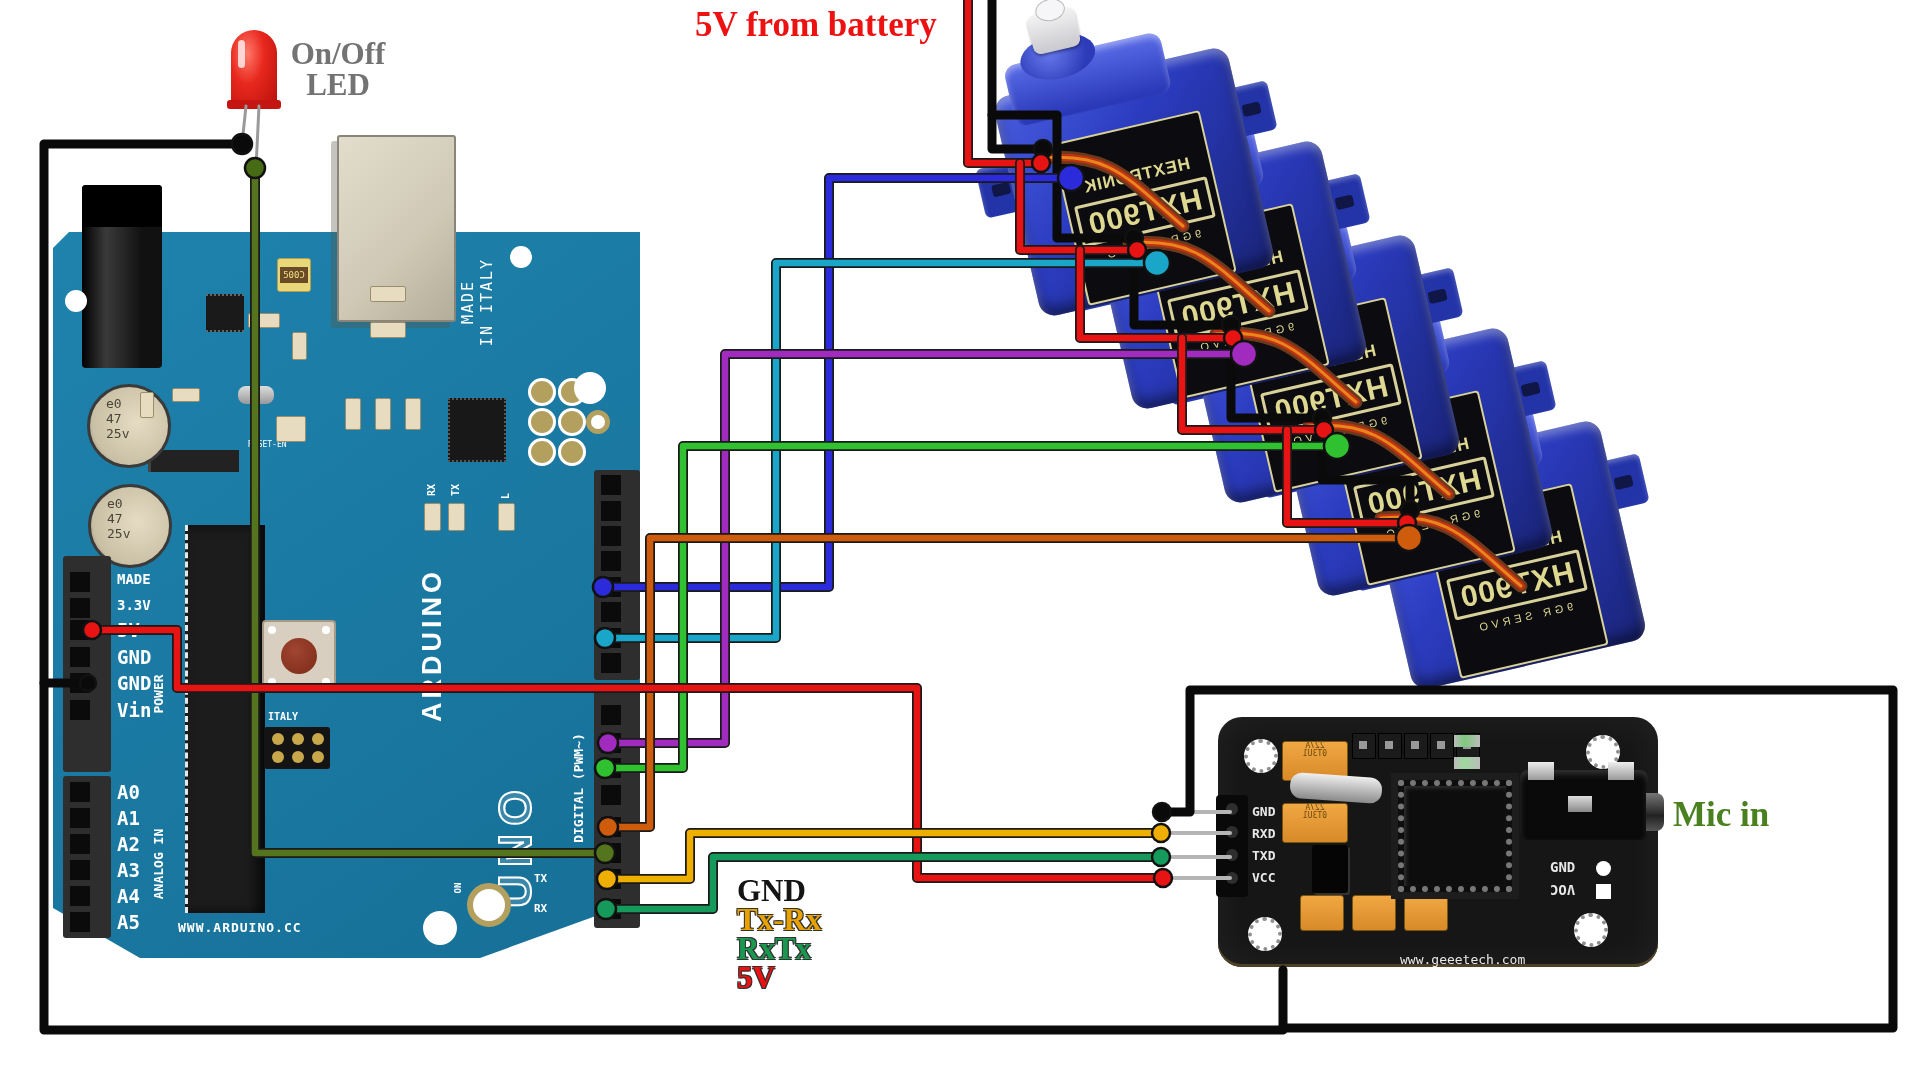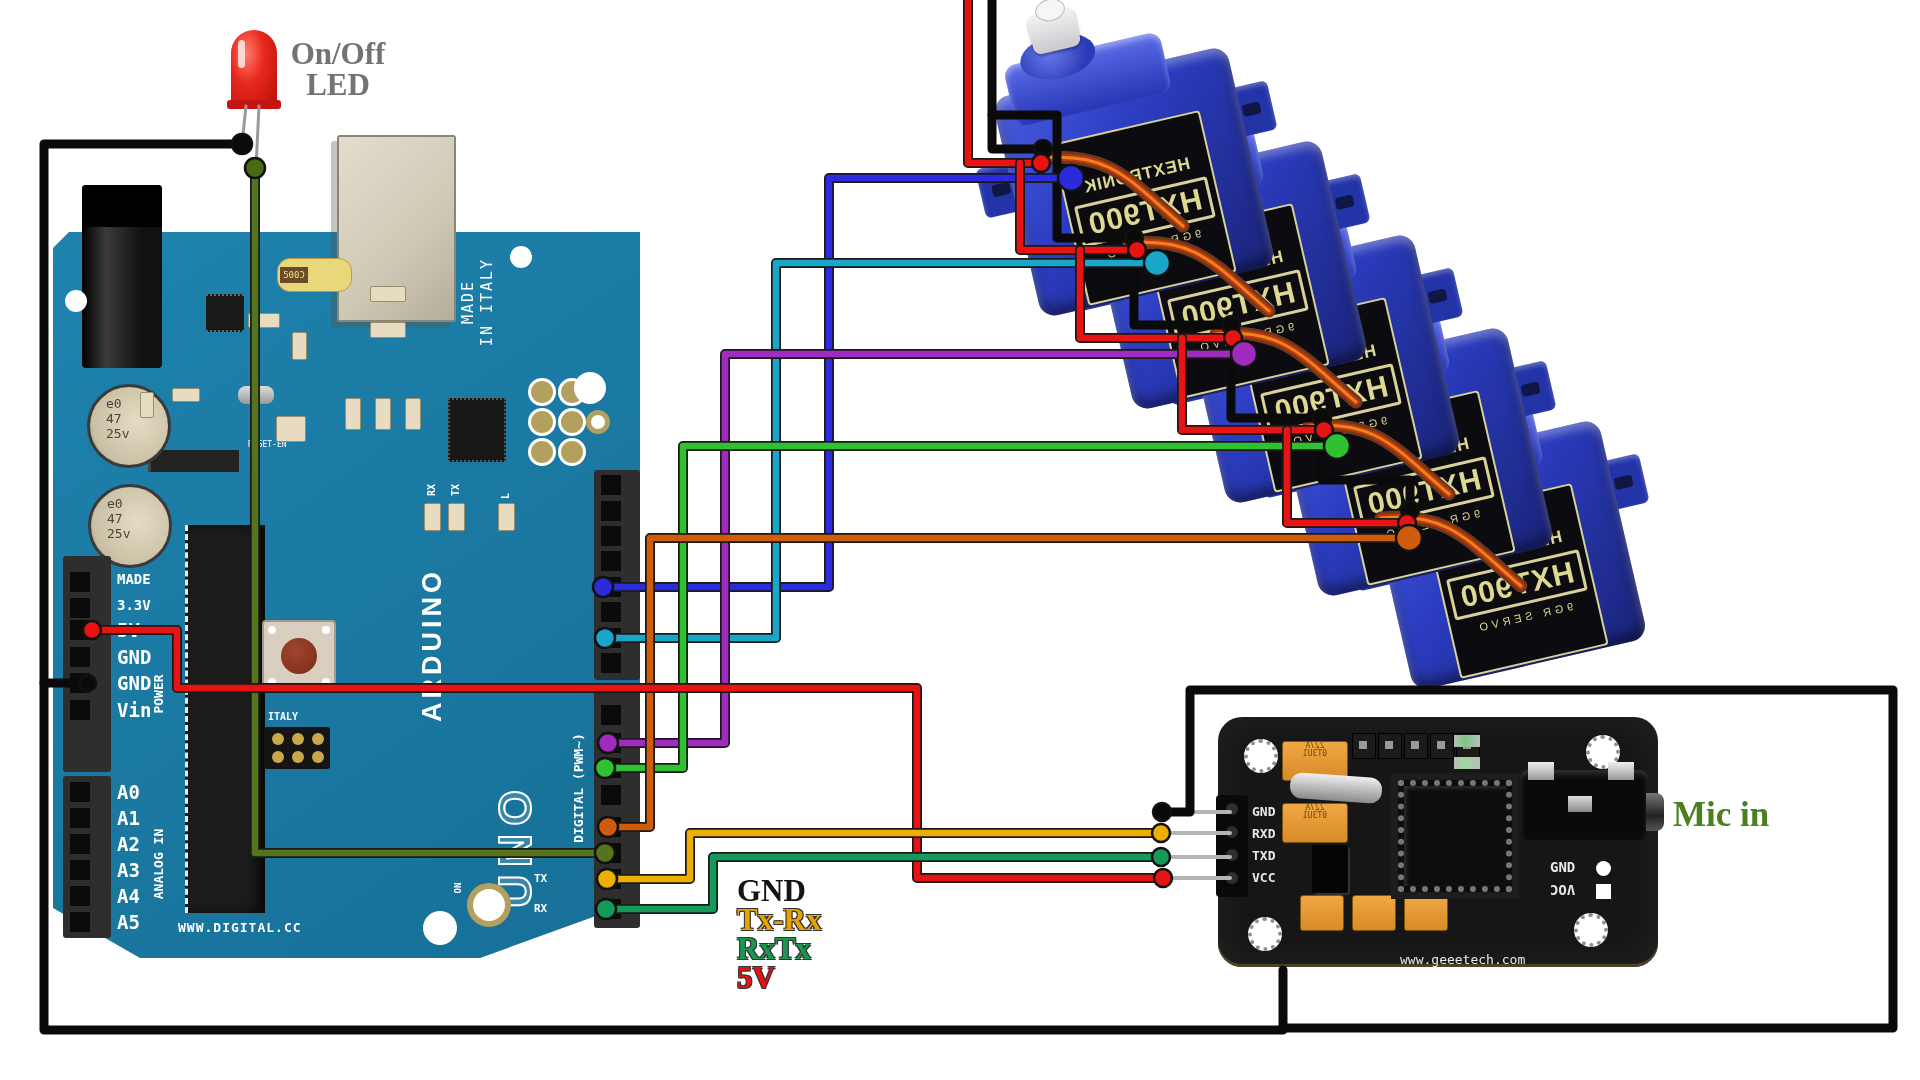--- a/index.html
+++ b/index.html
@@ -64,39 +64,39 @@
 
   <div class="abs vtext mono" style="left:478px;top:302px;font-size:15px;letter-spacing:2px;text-align:center;line-height:1.25;">
        <div>MADE</div>
       <div>IN ITALY</div>
     </div>
   <div class="abs vtext" style="left:432px;top:645px;font-size:27px;font-weight:700;letter-spacing:4px;">ARDUINO</div>
   <div class="abs vtext" style="left:515px;top:845px;font-size:46px;font-weight:700;letter-spacing:8px;color:rgba(255,255,255,.15);-webkit-text-stroke:2px #fff;">UNO</div>
   <div class="abs vtext mono" style="left:578px;top:788px;font-size:13px;font-weight:700;">DIGITAL (PWM~)</div>
   <div class="abs vtext mono" style="left:158px;top:694px;font-size:13px;font-weight:700;">POWER</div>
   <div class="abs vtext mono" style="left:158px;top:864px;font-size:13px;font-weight:700;">ANALOG IN</div>
-  <div class="abs mono" style="left:178px;top:920px;font-size:13px;font-weight:700;color:#fff;letter-spacing:1px;">WWW.DIGITAL.CC</div>
+  <div class="abs mono" style="left:178px;top:920px;font-size:13px;font-weight:700;color:#fff;letter-spacing:1px;">WWW.ARDUINO.CC</div>
   <div class="abs mono" style="left:248px;top:440px;font-size:8px;color:#fff;">RESET-EN</div>
   <div class="abs mono" style="left:268px;top:711px;font-size:10px;font-weight:700;color:#fff;">ITALY</div>
   <div class="abs vtext mono" style="left:458px;top:888px;font-size:9px;font-weight:700;">ON</div>
   <div class="abs vtext mono" style="left:431px;top:490px;font-size:10px;font-weight:700;">RX</div>
   <div class="abs vtext mono" style="left:455px;top:490px;font-size:10px;font-weight:700;">TX</div>
   <div class="abs vtext mono" style="left:505px;top:496px;font-size:10px;font-weight:700;">L</div>
 
   <div class="abs" style="left:185px;top:525px;width:77px;height:388px;background:#1c1c1c;border-left:3px dashed #e8e8e8;box-shadow:inset -8px 0 12px rgba(0,0,0,.7);"></div>
 
   <div class="abs" style="left:448px;top:398px;width:54px;height:60px;background:#181818;border:2px dotted #555;"></div>
 
   <div class="abs" style="left:206px;top:294px;width:38px;height:34px;background:#1a1a1a;border-top:2px dotted #666;border-bottom:2px dotted #666;"></div>
 
   <div class="abs" style="left:148px;top:450px;width:88px;height:22px;background:#222;border-left:3px solid #444;"></div>
 
   <div class="abs" style="left:238px;top:386px;width:36px;height:18px;background:linear-gradient(#ddd,#999);border-radius:8px;"></div>
 
-  <div class="abs" style="left:277px;top:258px;width:32px;height:32px;background:#e8d87a;border:1px solid #b89d4f;border-radius:13px;padding-left:41px;">
+  <div class="abs" style="left:277px;top:258px;width:32px;height:32px;background:#e8d87a;border:1px solid #b89d4f;border-radius:3px;">
     <div class="abs mono" style="left:2px;top:8px;width:28px;height:16px;background:#6b4a28;color:#f0e080;font-size:9px;text-align:center;line-height:16px;">500Ͻ</div>
   </div>
 
   <div class="abs" style="left:87px;top:384px;width:78px;height:78px;border-radius:50%;background:radial-gradient(circle at 60% 45%,#e6dcc4,#c9bfa4 70%,#6b5f48);border:3px solid #3a3a3a;">
     <div class="mono" style="position:absolute;left:16px;top:10px;font-size:13px;color:#4a4538;line-height:1.15;">
         <div>e0</div>
         <div>47</div>
         <div>25v</div>
       </div>
   </div>
@@ -448,20 +448,21 @@
       <circle cx="1337" cy="446" r="13" fill="#2fc12f" stroke="#111" stroke-width="2.5"></circle>
       <circle cx="1410" cy="510" r="9" fill="#0a0a0a" stroke="#111" stroke-width="2.5"></circle>
       <circle cx="1407" cy="523" r="9" fill="#e81313" stroke="#111" stroke-width="2.5"></circle>
       <circle cx="1409" cy="538" r="13" fill="#cf5c0d" stroke="#111" stroke-width="2.5"></circle>
       <circle cx="1162" cy="812" r="9" fill="#0a0a0a" stroke="#111" stroke-width="2.5"></circle>
       <circle cx="1161" cy="833" r="9" fill="#efaf00" stroke="#111" stroke-width="2.5"></circle>
       <circle cx="1161" cy="857" r="9" fill="#169a5c" stroke="#111" stroke-width="2.5"></circle>
       <circle cx="1163" cy="878" r="9" fill="#e81313" stroke="#111" stroke-width="2.5"></circle>
     </svg>
 
+  <div class="abs slab" style="left:695px;top:5px;font-size:35px;color:#ee1111;">5V from battery</div>
   <div class="abs slab" style="left:283px;top:38px;width:110px;text-align:center;font-size:31px;color:#737373;line-height:1.0;">
     <div>On/Off</div>
     <div>LED</div>
   </div>
   <div class="abs slab" style="left:1673px;top:795px;font-size:35px;color:#4a8020;">Mic in</div>
   <div id="legend" class="abs slab" style="left:737px;top:876px;font-size:31px;line-height:29px;">
       <div style="color: rgb(20, 20, 20);">GND</div>
       <div class="outlined" style="color: rgb(232, 162, 0);">Tx-Rx</div>
       <div class="outlined" style="color: rgb(26, 152, 80);">RxTx</div>
       <div class="outlined" style="color: rgb(238, 17, 17);">5V</div>

